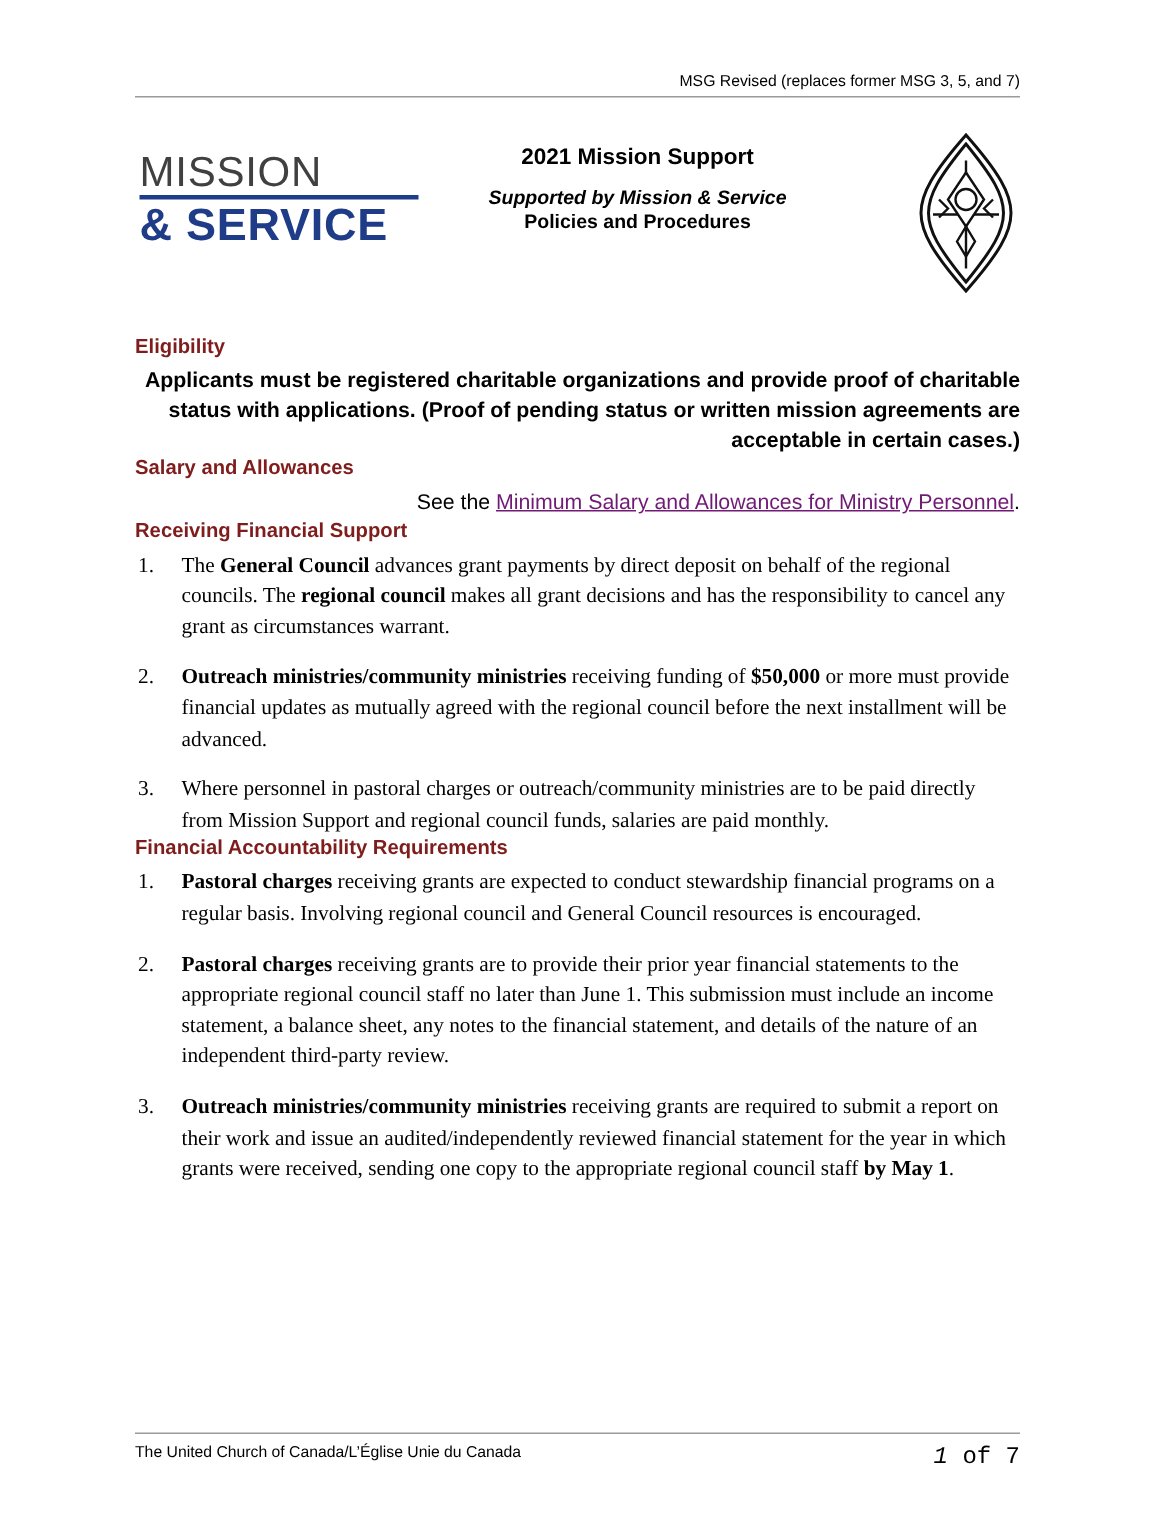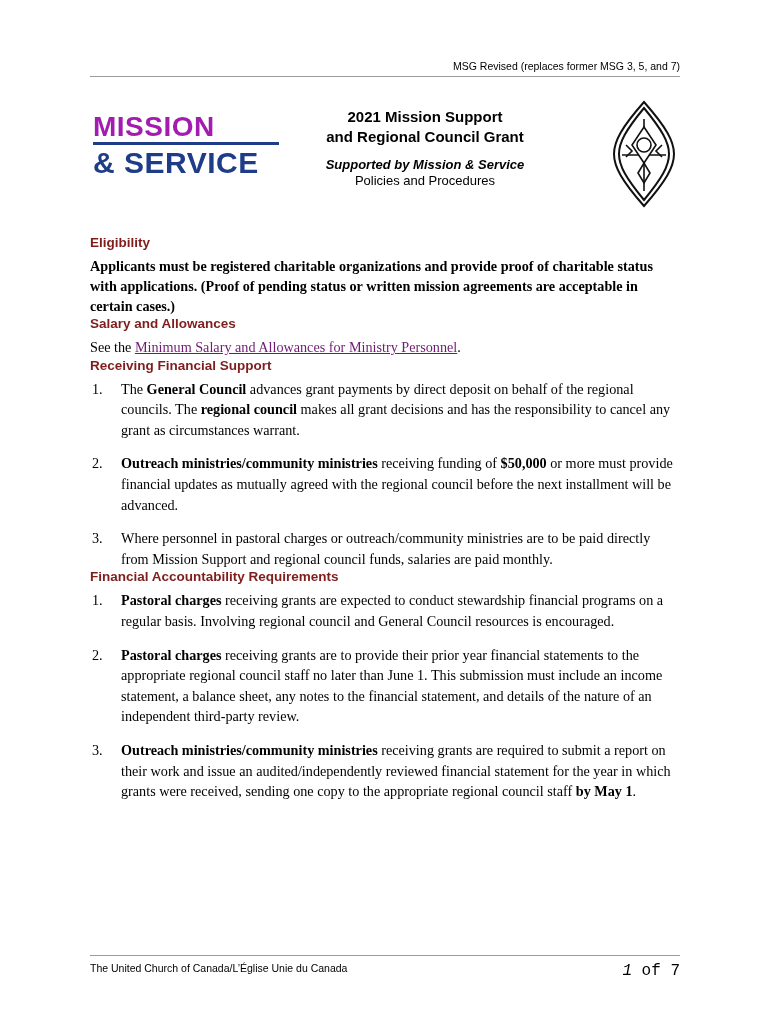--- a/index.html
+++ b/index.html
@@ -13,21 +13,21 @@
     font-family: "Liberation Serif", serif;
     color: #000000;
     position: relative;
     overflow: hidden;
   }
   .page {
     position: relative;
     width: 770px;
     height: 1024px;
     box-sizing: border-box;
-    padding: 16px 90px;
+    padding: 4px 90px;
   }
 
   
   .header-area {
     position: relative;
     padding-top: 44px;
   }
   .header-line-text {
     text-align: right;
     font-family: "Liberation Sans", sans-serif;
@@ -48,24 +48,24 @@
     margin-top: 22px;
   }
   .logo {
     position: absolute;
     left: 3px;
     top: 14px;
     width: 190px;
   }
   .logo-mission {
     font-family: "Liberation Sans", sans-serif;
-    font-weight: bold;
+    font-weight: normal;
     font-size: 28px;
     letter-spacing: 0.5px;
-    color: #a21caf;
+    color: #404040;
     line-height: 1.0;
   }
   .logo-service {
     font-family: "Liberation Sans", sans-serif;
     font-weight: bold;
     font-size: 30px;
     letter-spacing: 0.5px;
     color: #1f3c88;
     line-height: 1.05;
     margin-top: 0;
@@ -94,21 +94,21 @@
   .doc-subtitle-italic {
     font-family: "Liberation Sans", sans-serif;
     font-style: italic;
     font-weight: bold;
     font-size: 13px;
     margin-top: 9px;
     color: #000;
   }
   .doc-subtitle-bold {
     font-family: "Liberation Sans", sans-serif;
-    font-weight: normal;
+    font-weight: bold;
     font-size: 13px;
     margin-top: 1px;
     color: #000;
   }
 
   .crest {
     position: absolute;
     right: 0px;
     top: 0px;
     width: 72px;
@@ -123,24 +123,25 @@
     font-family: "Liberation Sans", sans-serif;
     font-size: 13.5px;
     font-weight: bold;
     margin: 0 0 6px 0;
     color: #7f1d1d;
   }
   .section-gap {
     margin-top: 22px;
   }
   p.para {
-    font-family: Liberation Serif, serif;
+    font-family: Liberation Sans, sans-serif;
     font-size: 14.2px;
     line-height: 1.42;
     margin: 0 0 0 0;
+    text-align: right;
   }
   .intro-bold {
     font-weight: bold;
     font-size: 14.2px;
     line-height: 1.48;
   }
   a.link {
     color: #701a75;
     text-decoration: underline;
   }
@@ -204,21 +205,20 @@
   <div class="masthead">
 
     <div class="logo">
       <div class="logo-mission">MISSION</div>
       <div class="logo-rule-top"></div>
       <div class="logo-service">&amp; SERVICE</div>
     </div>
 
     <div class="title-block">
       <div class="doc-title">2021 Mission Support</div>
-      <div class="doc-title">and Regional Council Grant</div>
       <div class="doc-subtitle-italic">Supported by Mission &amp; Service</div>
       <div class="doc-subtitle-bold">Policies and Procedures</div>
     </div>
 
     <div class="crest">
       <svg width="72" height="110" viewBox="0 0 72 110" xmlns="http://www.w3.org/2000/svg">
         <g fill="none" stroke="#111111" stroke-width="2">
           <path d="M36 3 C58 28 66 42 66 55 C66 68 58 82 36 107 C14 82 6 68 6 55 C6 42 14 28 36 3 Z"></path>
           <path d="M36 9 C54 31 61 43 61 55 C61 67 54 79 36 101 C18 79 11 67 11 55 C11 43 18 31 36 9 Z"></path>
         </g>

